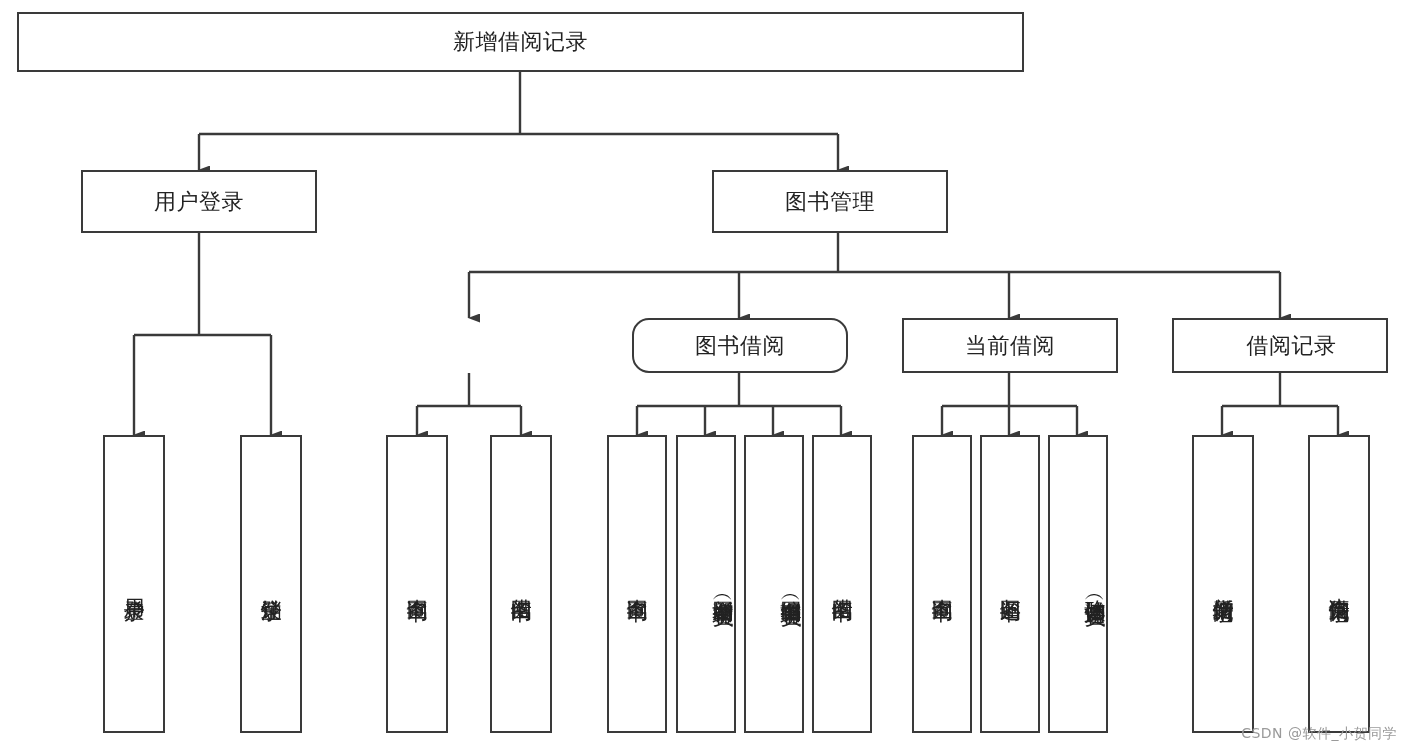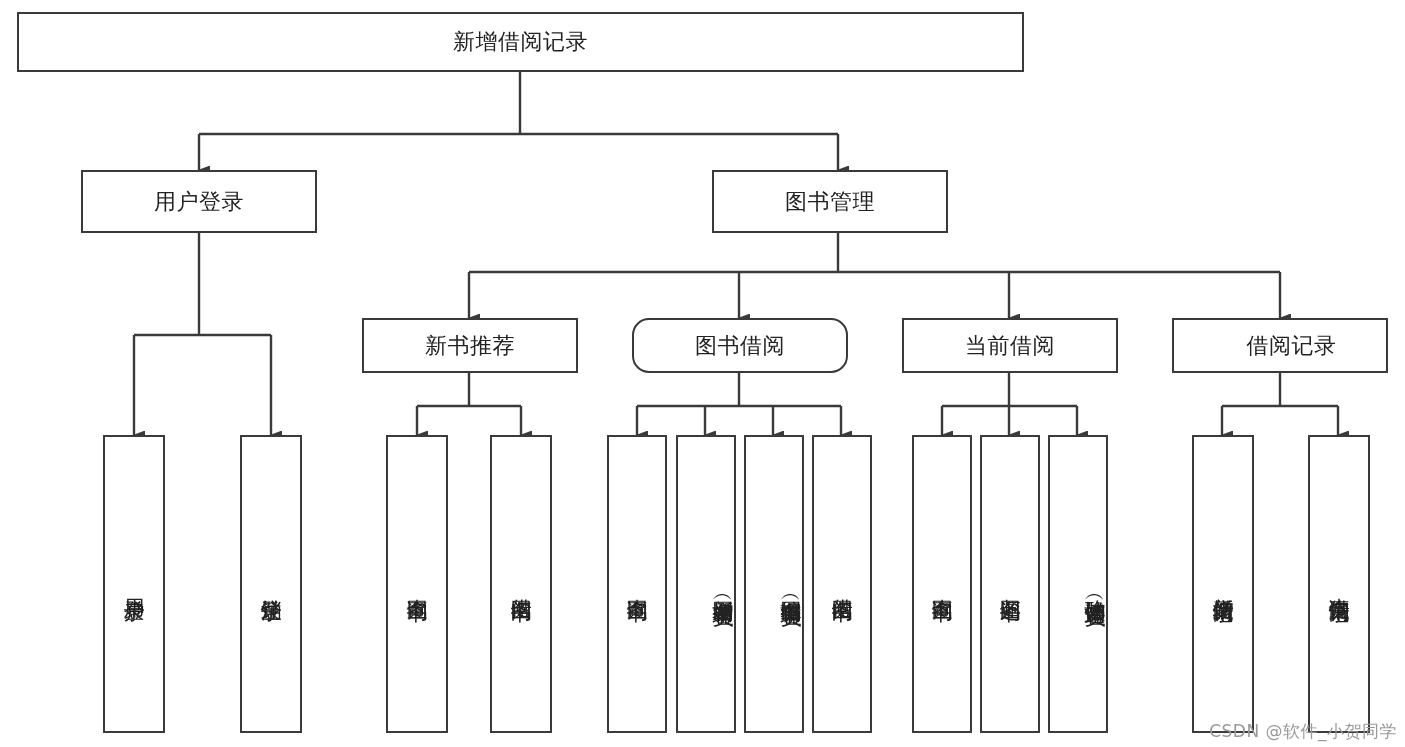--- a/index.html
+++ b/index.html
@@ -55,21 +55,21 @@
     padding-top: 0;
   }
   .node .label {
     display: block;
     white-space: pre-line;
   }
   #watermark {
     position: absolute;
     right: 8px;
     bottom: 4px;
-    font-size: 17px;
+    font-size: 14px;
     color: #9a9a9a;
     letter-spacing: 0.5px;
     user-select: none;
   }
 </style>
 </head>
 <body>
 
 <div id="canvas">
 
@@ -127,23 +127,20 @@
     <span class="label">新增借阅记录</span>
   </div>
 
   <div class="node horizontal" style="left:81px; top:170px; width:236px; height:63px;">
     <span class="label">用户登录</span>
   </div>
   <div class="node horizontal" style="left:712px; top:170px; width:236px; height:63px;font-family:Liberation Serif, serif;">
     <span class="label">图书管理</span>
   </div>
 
-  <div class="node horizontal" style="left:362px; top:318px; width:216px; height:55px;">
-    <span class="label">新书推荐</span>
-  </div>
   <div class="node horizontal" style="left:632px; top:318px; width:216px; height:55px;border-radius:17px;">
     <span class="label">图书借阅</span>
   </div>
   <div class="node horizontal" style="left:902px; top:318px; width:216px; height:55px;">
     <span class="label">当前借阅</span>
   </div>
   <div class="node horizontal" style="left:1172px; top:318px; width:216px; height:55px;padding-left:23px;">
     <span class="label">借阅记录</span>
   </div>
 

